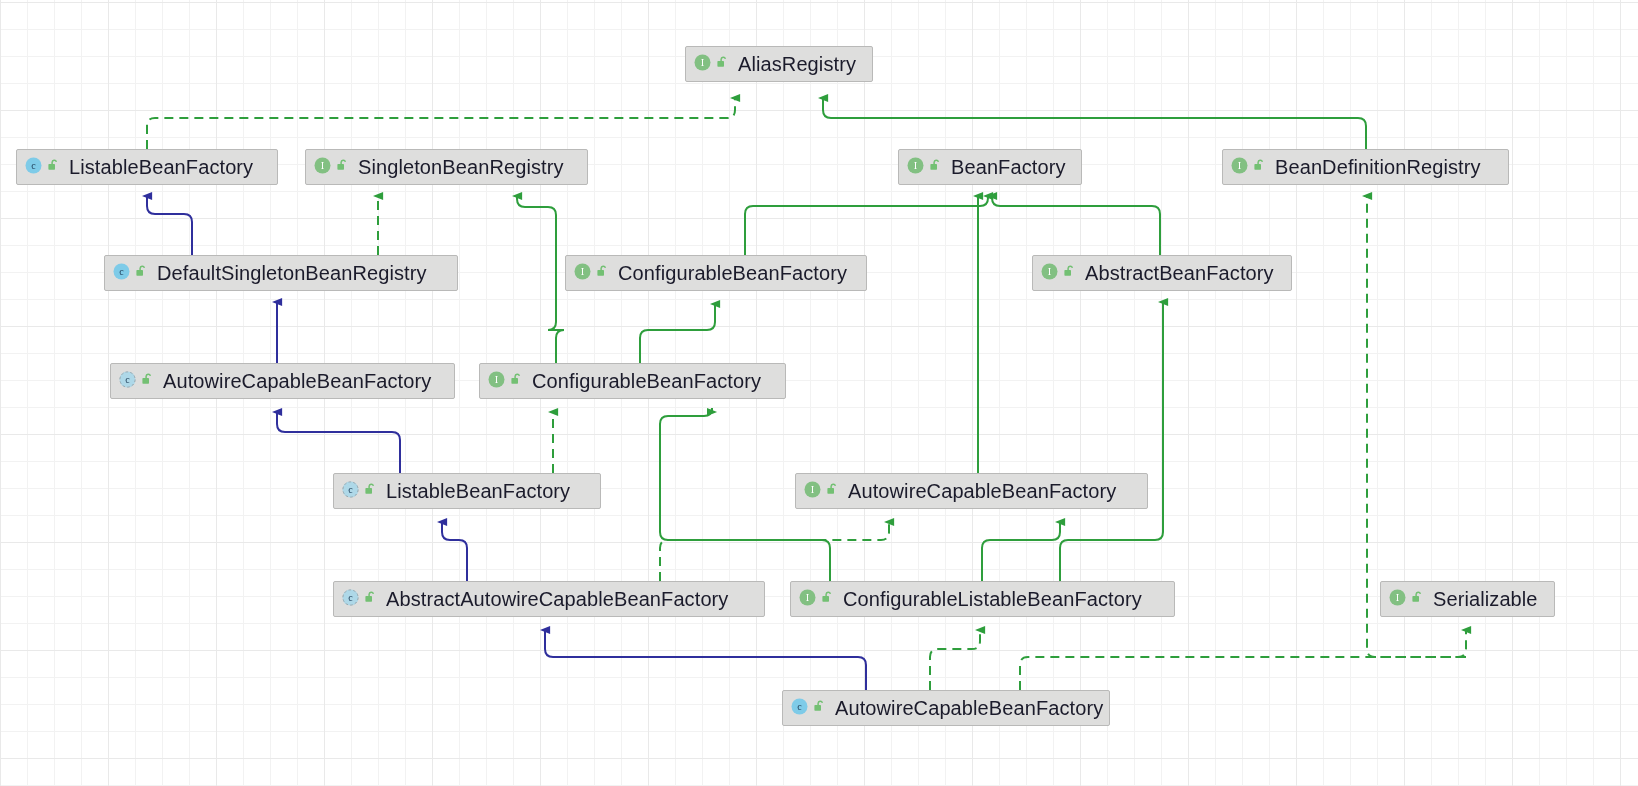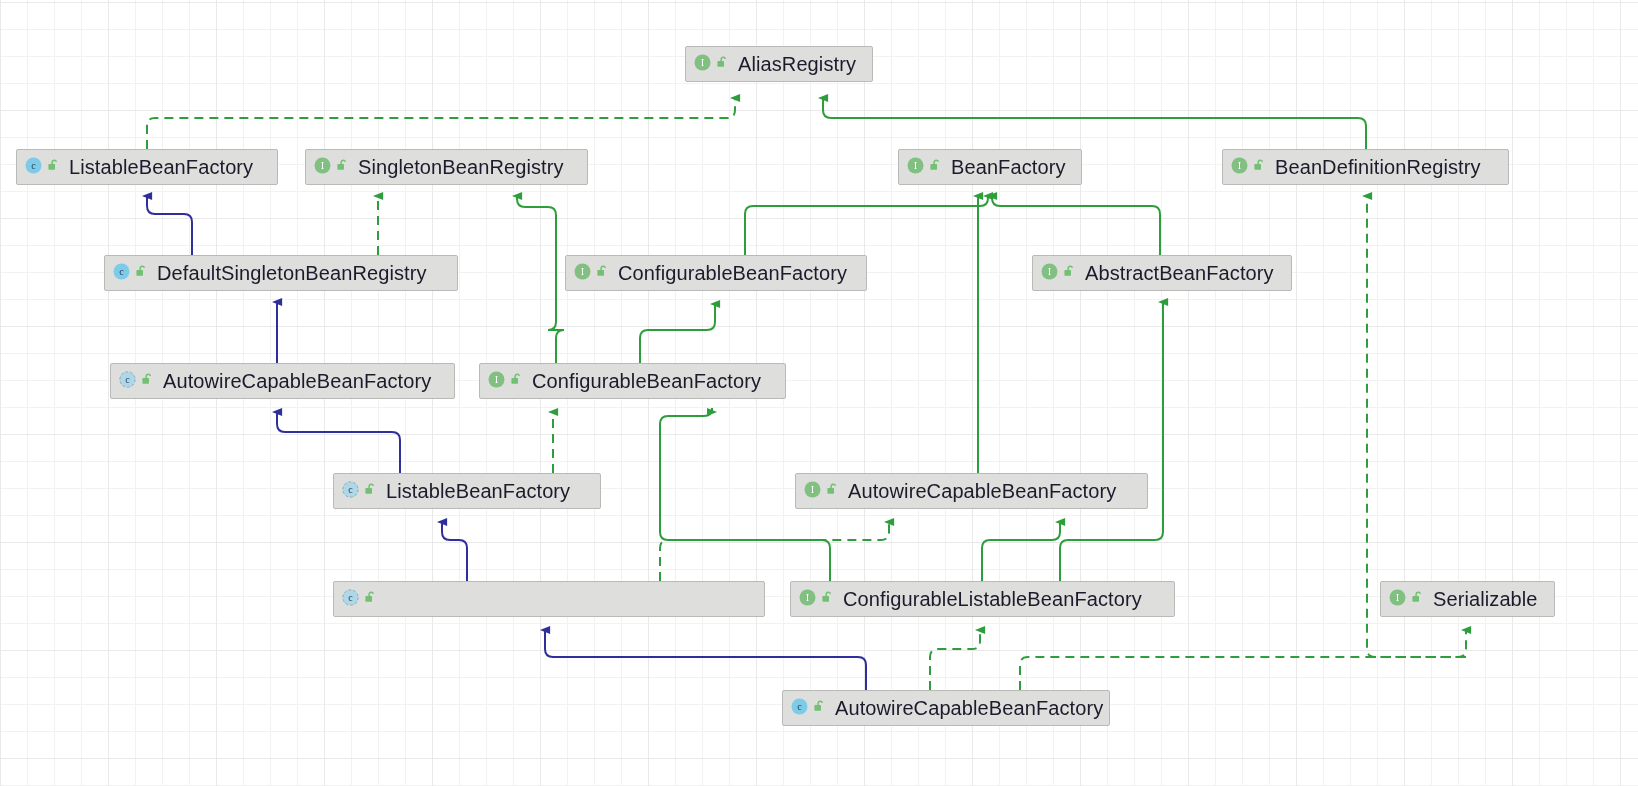--- a/index.html
+++ b/index.html
@@ -265,20 +265,21 @@
           <span><svg class="ico-type" viewBox="0 0 17 17">
               <circle cx="8.5" cy="8.5" r="8" fill="#9bd6ec" opacity="0.72"></circle>
               <circle cx="8.5" cy="8.5" r="7.6" fill="none" stroke="#9aa6ac" stroke-width="1" stroke-dasharray="2.6 2.2"></circle>
               <text x="8.5" y="12.3" text-anchor="middle" font-size="10" font-family="Liberation Serif, serif" fill="#1b3a55">c</text>
             </svg></span>
           <span><svg class="ico-vis" viewBox="0 0 13 13">
               <path d="M5.1 5.2 V3.4 a2.2 2.2 0 0 1 4.3 -0.5" fill="none" stroke="#73c073" stroke-width="1.5"></path>
               <rect x="1.4" y="5.1" width="6.6" height="5.6" rx="0.7" fill="#73c073"></rect>
             </svg></span>
         </span>
+        <span class="label">AbstractAutowireCapableBeanFactory</span>
       </div>
       <div class="node" style="left: 790px; top: 581px; width: 385px;">
         <span class="icons">
           <span><svg class="ico-type" viewBox="0 0 17 17">
               <circle cx="8.5" cy="8.5" r="8" fill="#82c082"></circle>
               <text x="8.5" y="12.4" text-anchor="middle" font-size="10.5" font-family="Liberation Serif, serif" fill="#ffffff">I</text>
             </svg></span>
           <span><svg class="ico-vis" viewBox="0 0 13 13">
               <path d="M5.1 5.2 V3.4 a2.2 2.2 0 0 1 4.3 -0.5" fill="none" stroke="#73c073" stroke-width="1.5"></path>
               <rect x="1.4" y="5.1" width="6.6" height="5.6" rx="0.7" fill="#73c073"></rect>

